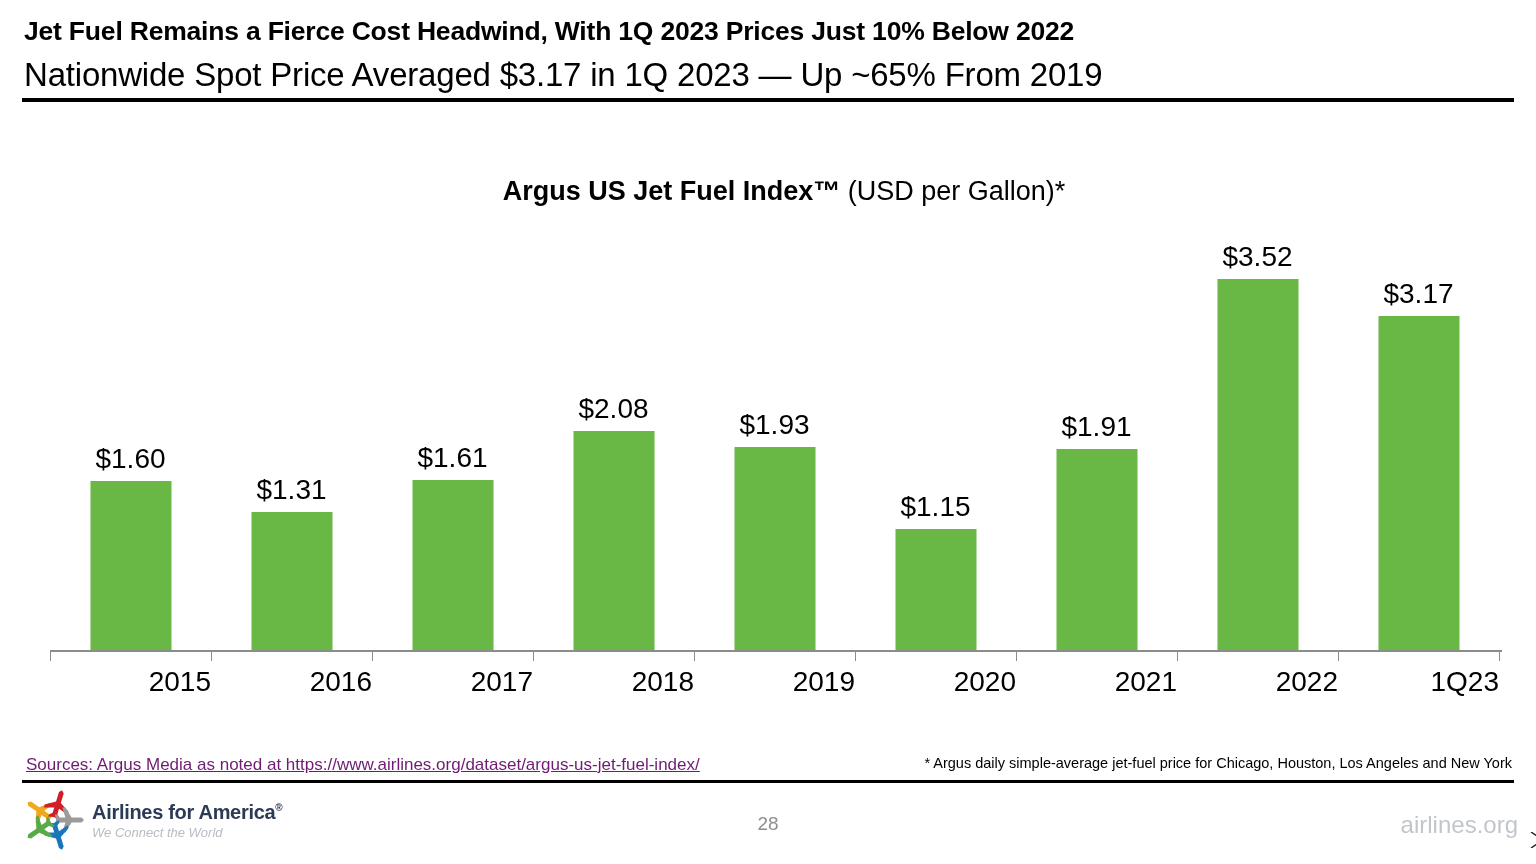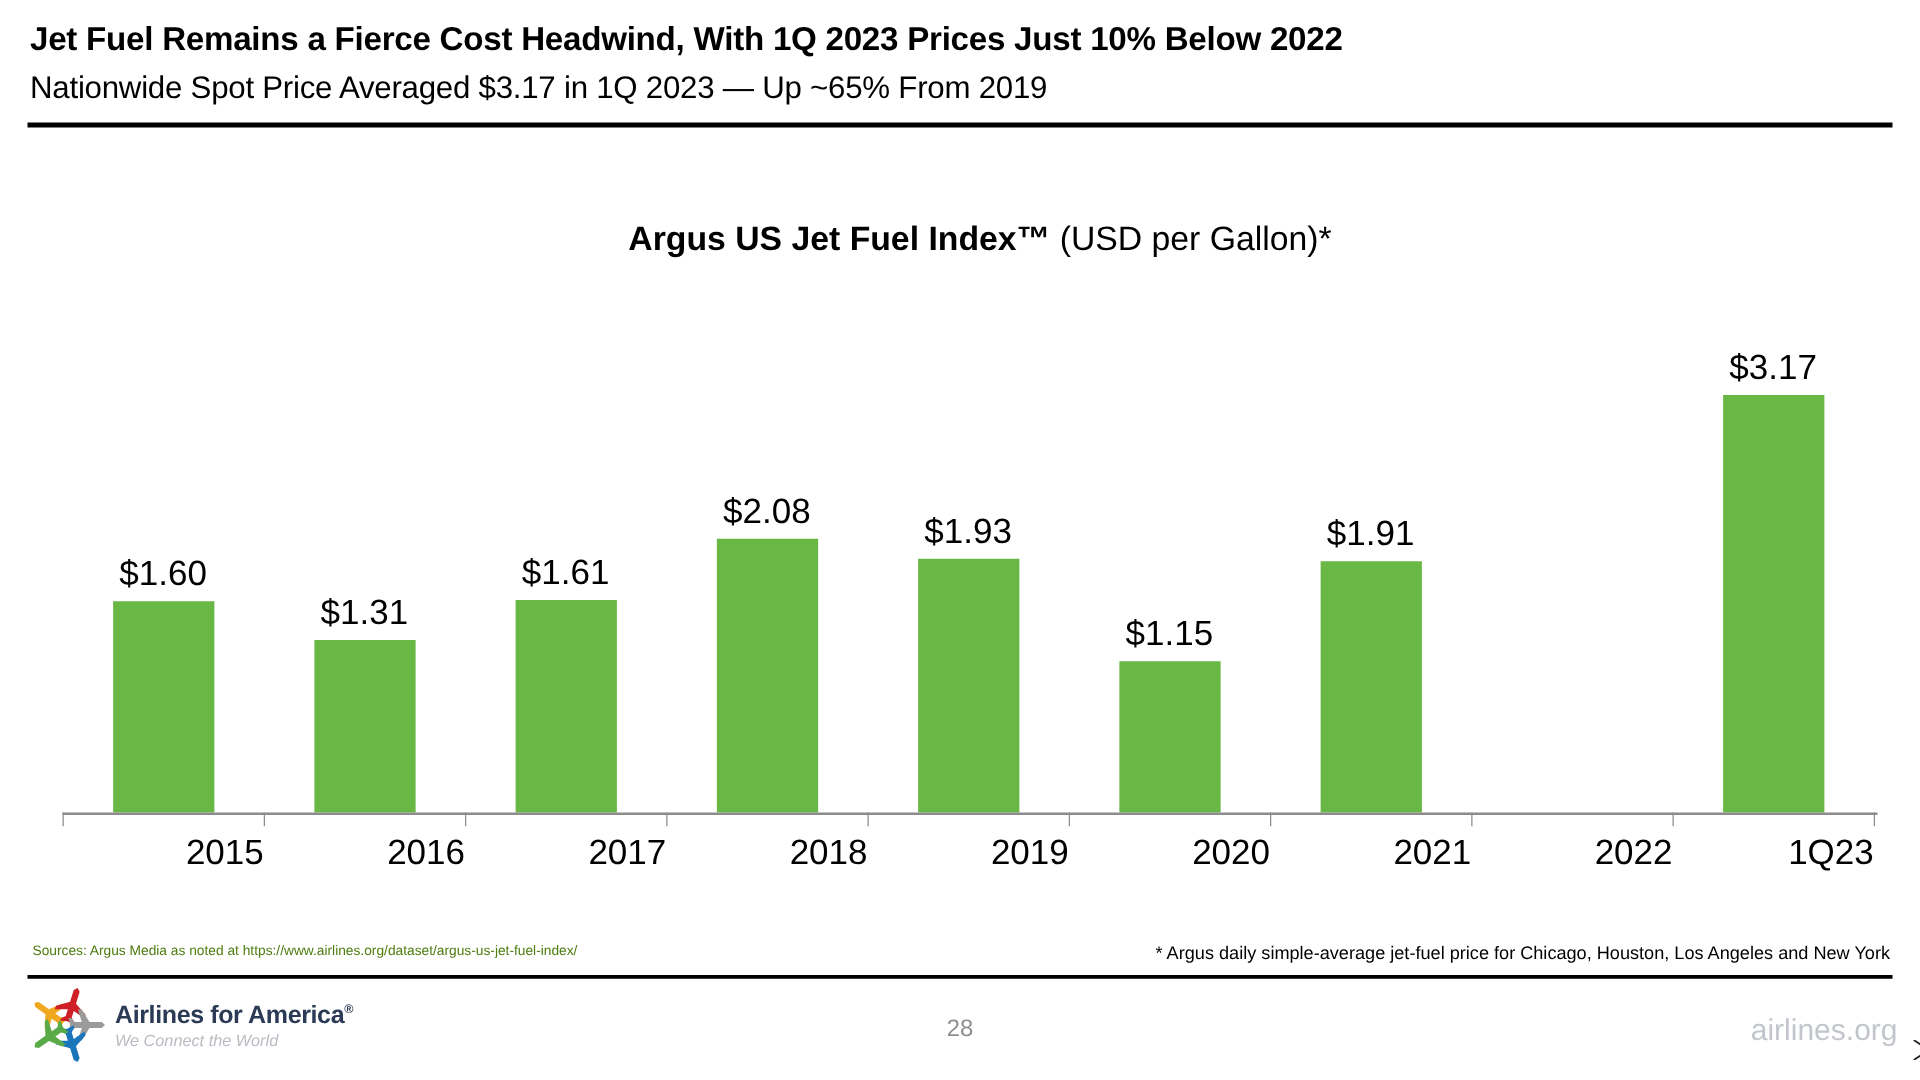--- a/index.html
+++ b/index.html
@@ -30,21 +30,21 @@
     font-size: 26.5px;
     font-weight: bold;
     letter-spacing: -0.2px;
     color: #000000;
     white-space: nowrap;
   }
   #subhead {
     position: absolute;
     left: 24px;
     top: 56px;
-    font-size: 25px;
+    font-size: 33px;
     font-weight: normal;
     letter-spacing: -0.2px;
     white-space: nowrap;
   }
   #header-rule {
     position: absolute;
     left: 22px;
     top: 98px;
     width: 1492px;
     height: 4px;
@@ -125,23 +125,24 @@
     font-size: 28px;
     color: #000;
     white-space: nowrap;
   }
 
   
   #source-note {
     position: absolute;
     left: 26px;
     top: 755px;
-    font-size: 11px;
-    color: #4d7c0f;
-    white-space: nowrap;
+    font-size: 17px;
+    color: #701a75;
+    white-space: nowrap;
+    text-decoration: underline;
   }
   #star-note {
     position: absolute;
     right: 24px;
     top: 755px;
     font-size: 14.5px;
     color: #000;
     white-space: nowrap;
   }
   #footer-rule {
@@ -244,20 +245,24 @@
         <div class="bar" title="$1.93" style="height: 203.51px; background: rgb(105, 183, 69);"></div>
         <div class="bar-label" style="bottom: 209.51px;">$1.93</div>
       </div>
       <div class="bar-slot" style="left: 805px;">
         <div class="bar" title="$1.15" style="height: 121.262px; background: rgb(105, 183, 69);"></div>
         <div class="bar-label" style="bottom: 127.262px;">$1.15</div>
       </div>
       <div class="bar-slot" style="left: 966px;">
         <div class="bar" title="$1.91" style="height: 201.401px; background: rgb(105, 183, 69);"></div>
         <div class="bar-label" style="bottom: 207.401px;">$1.91</div>
+      </div>
+      <div class="bar-slot" style="left: 1127px;">
+        <div class="bar" title="$3.52" style="height: 371.168px; background: rgb(105, 183, 69);"></div>
+        <div class="bar-label" style="bottom: 377.168px;">$3.52</div>
       </div>
       <div class="bar-slot" style="left: 1288px;">
         <div class="bar" title="$3.17" style="height: 334.262px; background: rgb(105, 183, 69);"></div>
         <div class="bar-label" style="bottom: 340.262px;">$3.17</div>
       </div>
     </div>
   <div id="axis-line"></div>
 <div class="tick" style="left: 50px;"></div>
     <div class="cat-label" style="left: 50px;">2015</div>
     <div class="tick" style="left: 211px;"></div>

